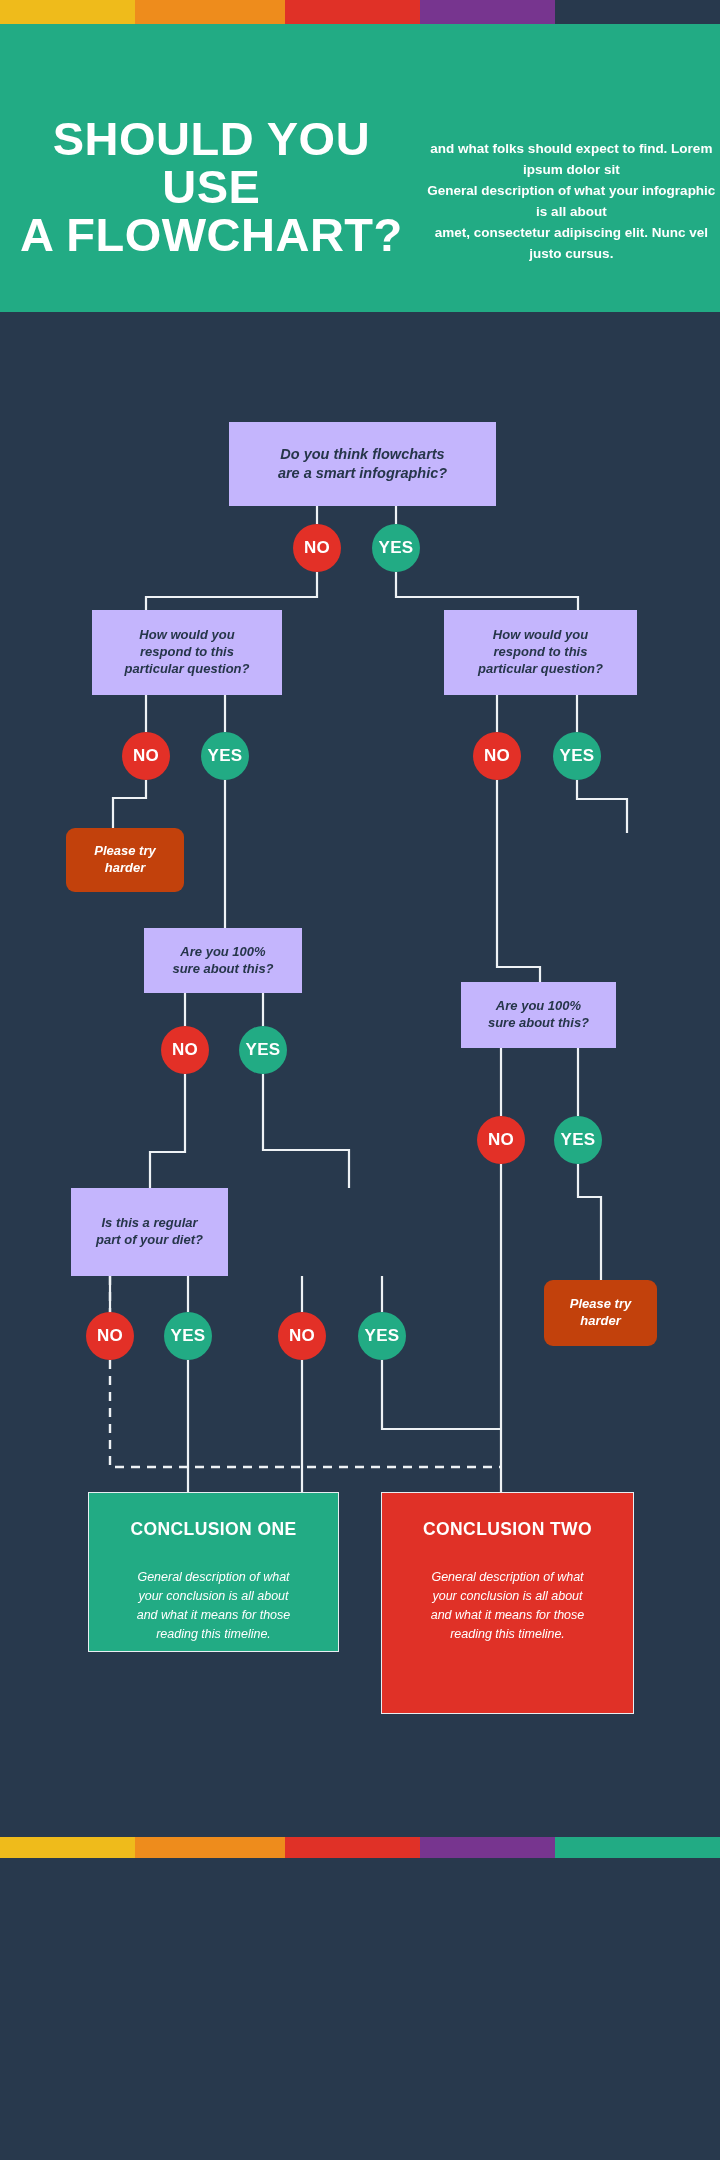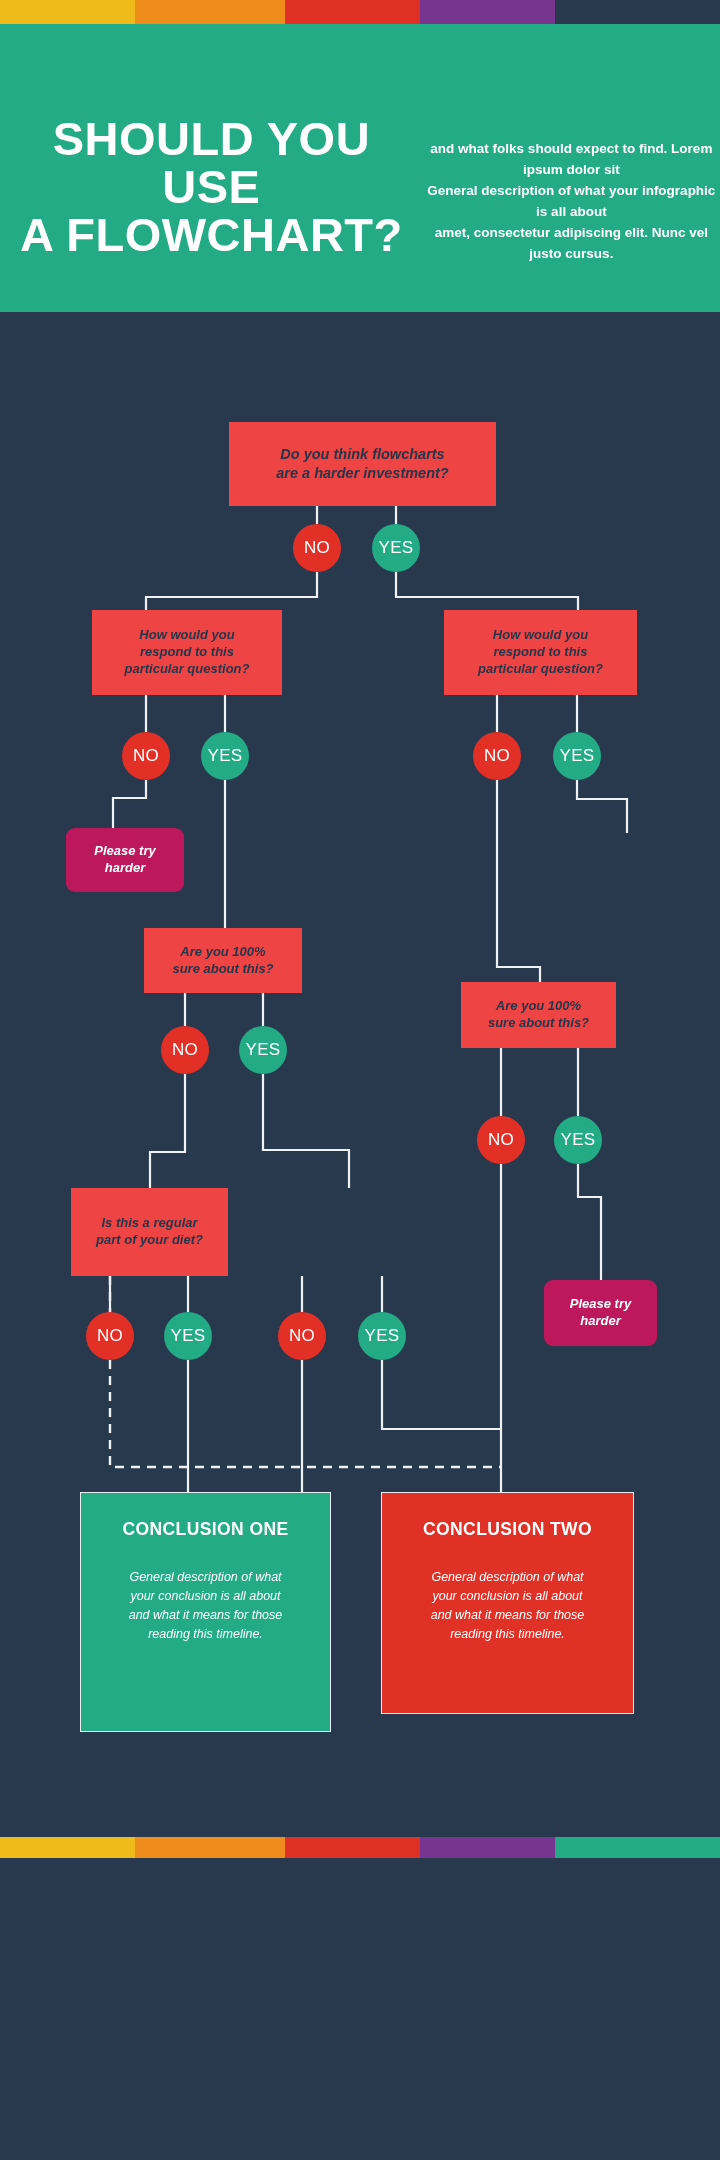--- a/index.html
+++ b/index.html
@@ -19,34 +19,34 @@
   .header h1{margin:0;color:#ffffff;font-size:47px;line-height:1.02;font-weight:bold;
              letter-spacing:.5px;text-align:center;width:640px;}
   .header h1 span{display:block;}
   .header p{margin:30px 0 0 0;color:#ffffff;font-size:13.5px;line-height:1.55;
             font-weight:bold;text-align:center;width:450px;}
   .header p span{display:block;}
 
   
   .canvas{position:absolute;left:0;top:312px;width:720px;height:1525px;}
 
-  .qbox{position:absolute;background:#ef4444;color:#26364a;display:flex;
+  .qbox{position:absolute;background:#c4b5fd;color:#26364a;display:flex;
         align-items:center;justify-content:center;text-align:center;
         font-style:italic;font-weight:bold;box-sizing:border-box;padding:6px 8px;}
   .qbox span{display:block;line-height:1.3;}
 
   .pill{position:absolute;border-radius:9px;color:#ffffff;display:flex;
         align-items:center;justify-content:center;text-align:center;
         font-style:italic;font-weight:bold;font-size:13px;box-sizing:border-box;padding:6px;}
   .pill span{display:block;line-height:1.3;}
-  .pill.red{background:#be185d;align-items:center;}
+  .pill.red{background:#c2410c;align-items:center;}
   .pill.green{background:#22ab84;}
 
   .node{position:absolute;width:48px;height:48px;border-radius:50%;
-        color:#ffffff;font-size:17px;font-weight:normal;display:flex;
+        color:#ffffff;font-size:17px;font-weight:bold;display:flex;
         align-items:center;justify-content:center;letter-spacing:.3px;}
   .node.no{background:#e33027;}
   .node.yes{background:#22ab84;}
 
   svg.wires{position:absolute;left:0;top:0;width:720px;height:1525px;pointer-events:none;}
 
   
   .concl{position:absolute;box-sizing:border-box;border:1px solid #e9eef2;
          color:#ffffff;text-align:center;padding:26px 18px 0 18px;}
   .concl.one{background:#22ab84;}
@@ -140,21 +140,21 @@
 
       <g stroke="#eef2f5" stroke-width="2.4" fill="none" stroke-dasharray="9 7">
         <path d="M110,1000 L110,1155 L501,1155"></path>
         <path d="M110,964 L110,1000"></path>
       </g>
     </svg>
 
     <div class="qbox" style="left:229px;top:110px;width:267px;height:84px;font-size:14.5px;">
       <span>
         <span>Do you think flowcharts</span>
-        <span>are a harder investment?</span>
+        <span>are a smart infographic?</span>
       </span>
     </div>
     <div class="node no" style="left:293px;top:212px;">NO</div>
     <div class="node yes" style="left:372px;top:212px;">YES</div>
 
     <div class="qbox" style="left:92px;top:298px;width:190px;height:85px;font-size:13px;">
       <span>
         <span>How would you</span>
         <span>respond to this</span>
         <span>particular question?</span>
@@ -211,21 +211,21 @@
         <span>Is this a regular</span>
         <span>part of your diet?</span>
       </span>
     </div>
     <div class="node no" style="left:86px;top:1000px;">NO</div>
     <div class="node yes" style="left:164px;top:1000px;">YES</div>
 
     <div class="node no" style="left:278px;top:1000px;">NO</div>
     <div class="node yes" style="left:358px;top:1000px;">YES</div>
 
-    <div class="concl one" style="left:80px;top:1180px;width:251px;height:240px;">
+    <div class="concl one" style="left:88px;top:1180px;width:251px;height:160px;">
       <h3>CONCLUSION ONE</h3>
       <p>
         <span>General description of what</span>
         <span>your conclusion is all about</span>
         <span>and what it means for those</span>
         <span>reading this timeline.</span>
       </p>
     </div>
 
     <div class="concl two" style="left:381px;top:1180px;width:253px;height:222px;">

